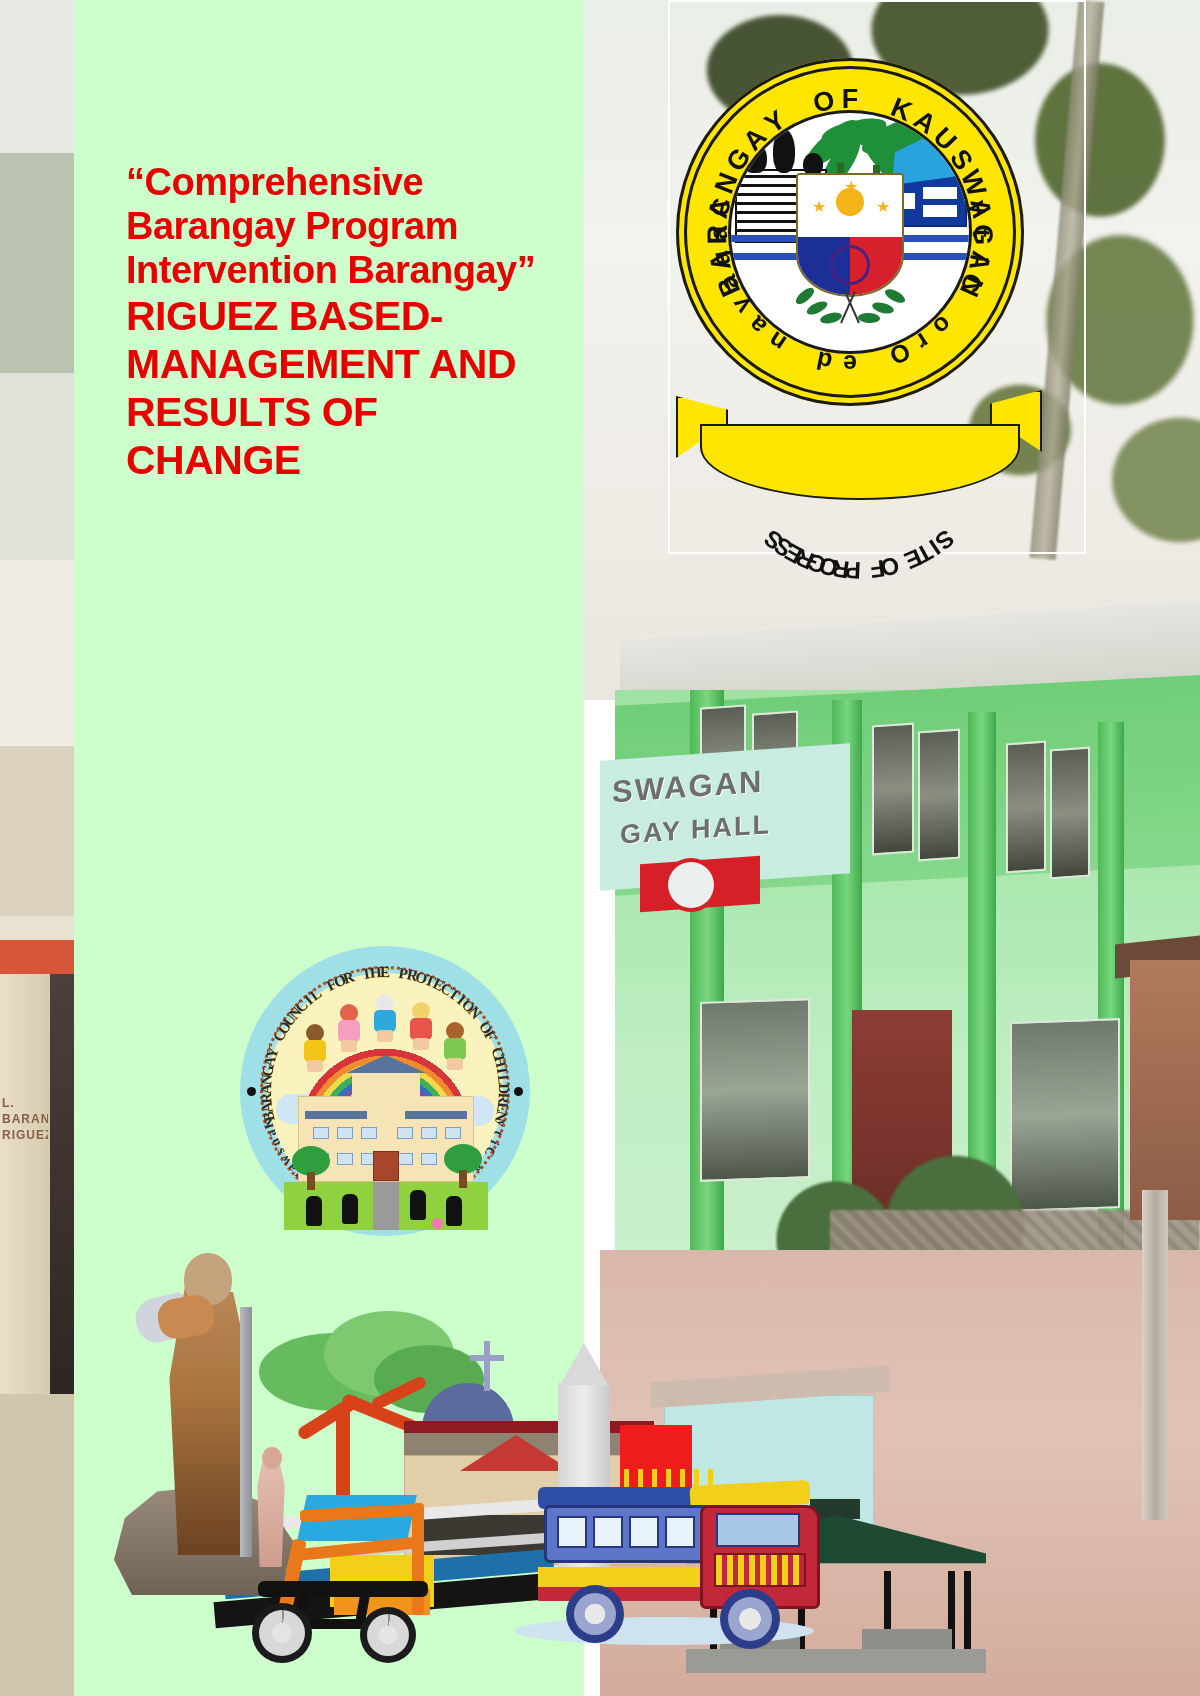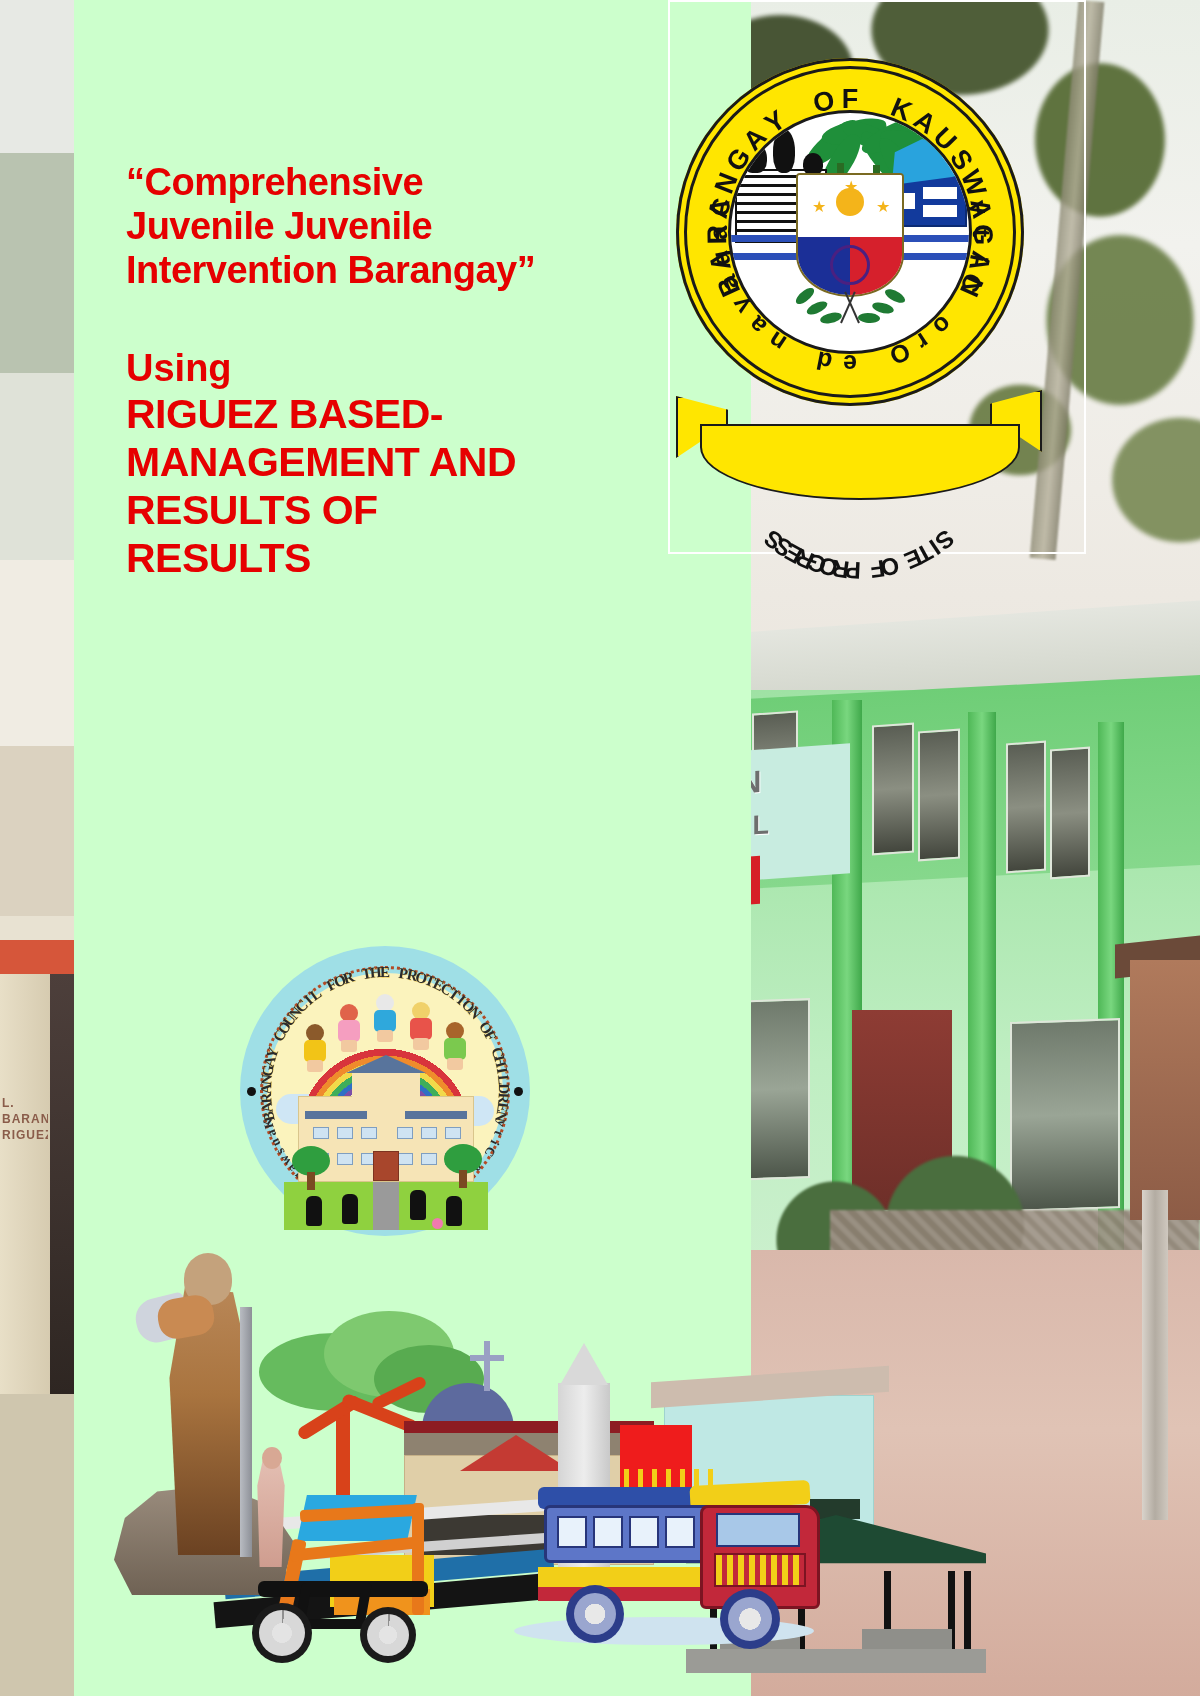--- a/index.html
+++ b/index.html
@@ -104,21 +104,21 @@
 
   
   .rightshed { position:absolute; left:1130px; top:960px; width:70px; height:260px;
                background:linear-gradient(180deg,#b07a5c,#8d5c46); }
   .rightshed-roof { position:absolute; left:1115px; top:940px; width:85px; height:34px;
                     background:#6b4a39; transform:skewY(-6deg); }
   .rightpost { position:absolute; left:1142px; top:1190px; width:26px; height:330px;
                background:linear-gradient(90deg,#d9d3cb,#b3aca2,#cfc8bf); }
 
   
-  .panel { position:absolute; left:74px; top:0; width:677px; height:1696px;
+  .panel { position:absolute; left:74px; top:0; width:510px; height:1696px;
            background:#ccffcc; }
 
   .title-block { position:absolute; left:52px; top:160px; width:520px; }
   .t-quote { color:#e60000; font-weight:bold; font-size:38px; line-height:44px;
              letter-spacing:-0.5px; }
   .t-using { color:#e60000; font-weight:bold; font-size:38px; line-height:44px;
              margin-top:54px; }
   .t-rbm   { color:#e60000; font-weight:bold; font-size:41px; line-height:48px;
              letter-spacing:-0.5px; }
 
@@ -485,29 +485,28 @@
       <div class="ls-wall"></div>
       <div class="ls-dark"></div>
       <div class="ls-tex">L.<br>BARANGAY<br>RIGUEZ</div>
     </div>
   </div>
 
   <div class="panel">
     <div class="title-block">
       <div class="t-quote">
         <div>“Comprehensive</div>
-        <div>Juvenile Juvenile</div>
+        <div>Barangay Program</div>
         <div>Intervention Barangay”</div>
       </div>
-      <div class="t-using">Using</div>
       <div class="t-rbm">
         <div>RIGUEZ BASED-</div>
         <div>MANAGEMENT AND</div>
         <div>RESULTS OF</div>
-        <div>RESULTS</div>
+        <div>CHANGE</div>
       </div>
     </div>
   </div>
 
   <div class="sealbox"></div>
 
   <div class="seal">
     <div class="seal-outer"></div>
     <div class="seal-ring2"></div>
 

